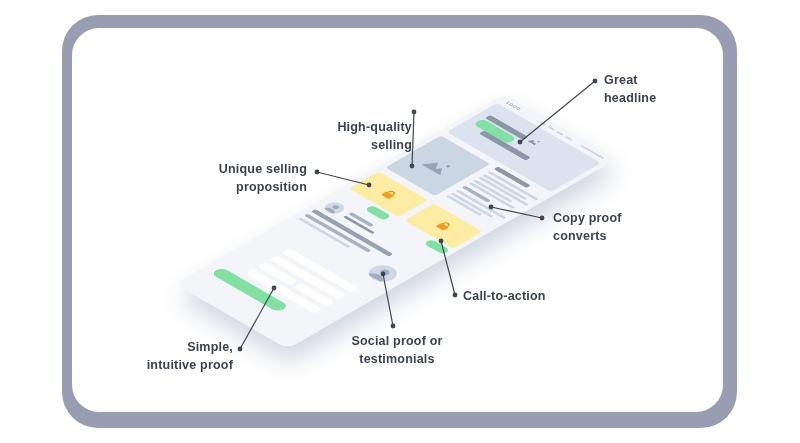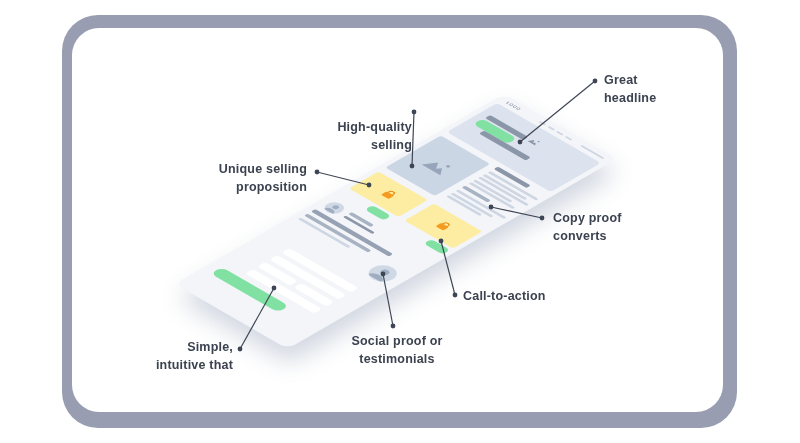--- a/index.html
+++ b/index.html
@@ -181,16 +181,16 @@
   </div>
   <div class="annot al" style="left:463px;top:287px">
     <div>Call-to-action</div>
   </div>
   <div class="annot ac" style="left:348px;top:332px;width:98px">
     <div>Social proof or</div>
     <div>testimonials</div>
   </div>
   <div class="annot ar" style="right:567px;top:338px">
     <div>Simple,</div>
-    <div>intuitive that</div>
+    <div>intuitive proof</div>
   </div>
 
 </div>
 
 </body></html>

